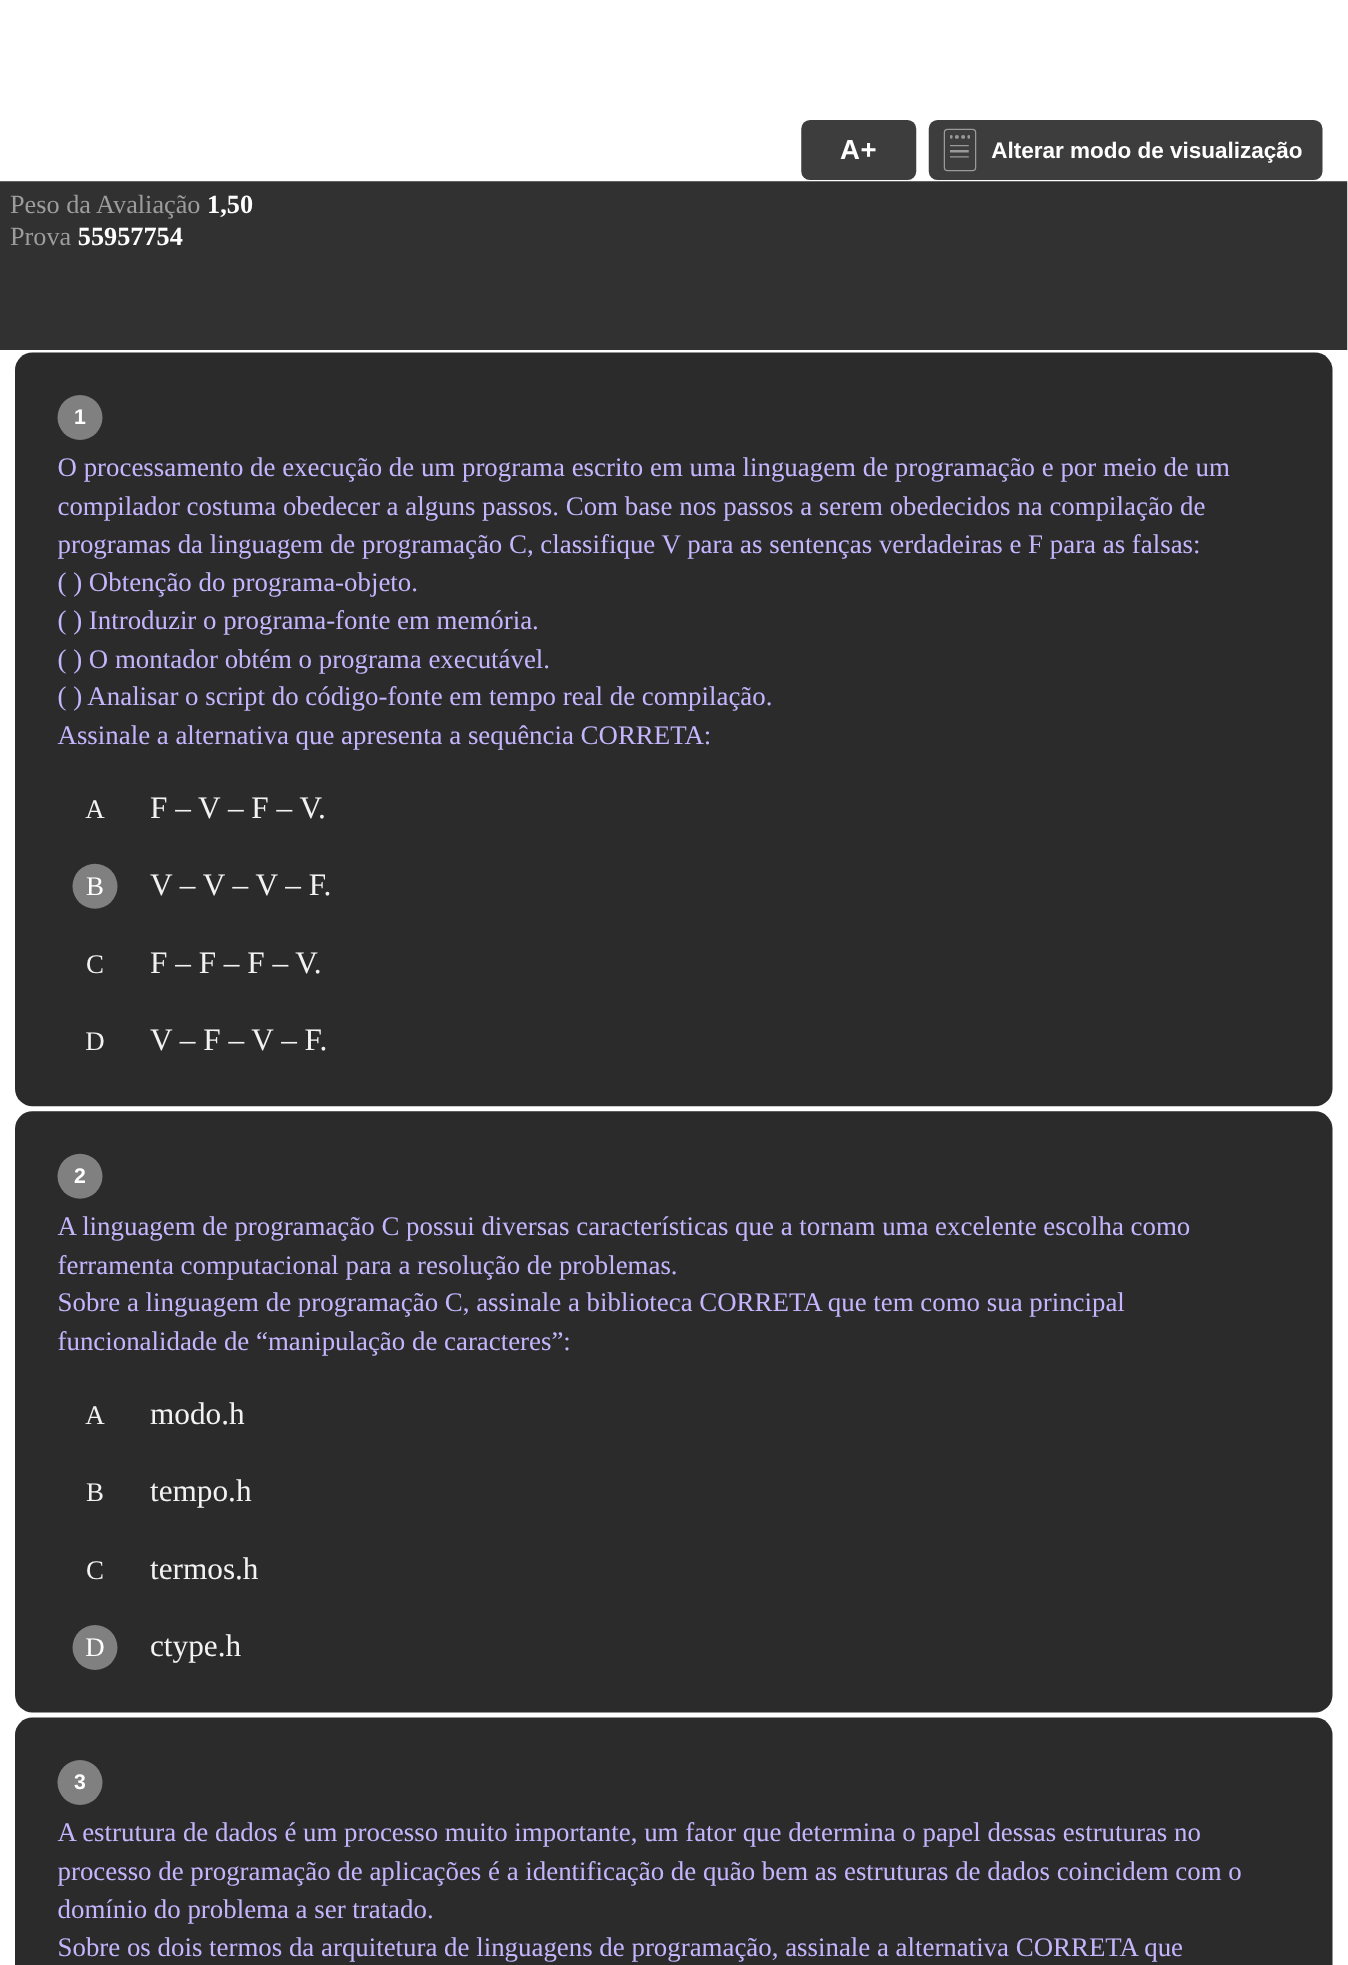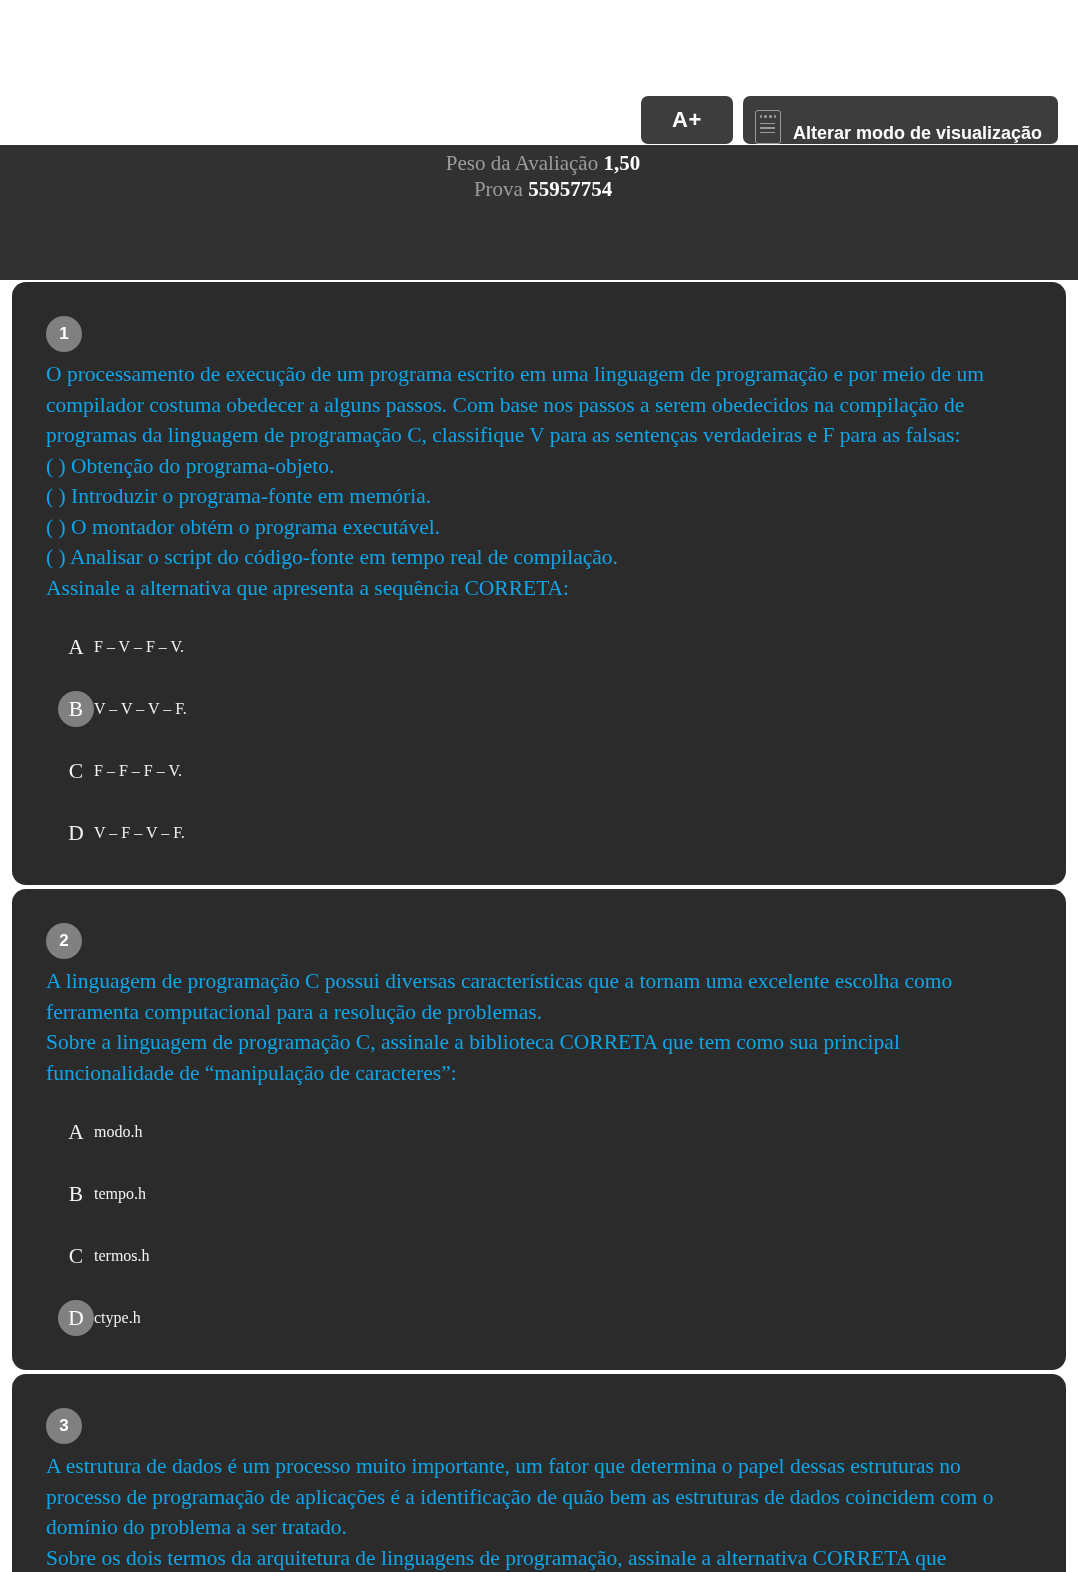--- a/index.html
+++ b/index.html
@@ -50,21 +50,20 @@
     width: 92px;
     height: 48px;
     font-size: 22px;
     letter-spacing: 0.5px;
   }
   .btn-mode {
     height: 48px;
     padding: 0 16px 0 12px;
     gap: 12px;
     font-size: 18px;
-    align-items: flex-end;
   }
   .doc-icon {
     width: 26px;
     height: 34px;
     border: 1.6px solid #9a9a9a;
     border-radius: 3px;
     box-sizing: border-box;
     display: flex;
     flex-direction: column;
     align-items: center;
@@ -101,21 +100,20 @@
   
   .info-panel {
     position: absolute;
     top: 145px;
     left: 0;
     width: 1078px;
     height: 135px;
     background: #313131;
     padding: 6px 0 0 8px;
     box-sizing: border-box;
-    text-align: center;
   }
   .info-line {
     font-size: 21px;
     line-height: 25.5px;
     color: #9c9c9c;
     white-space: nowrap;
   }
   .info-line .val {
     color: #ffffff;
     font-weight: bold;
@@ -143,21 +141,21 @@
     color: #ffffff;
     font-family: "Liberation Sans", sans-serif;
     font-size: 17px;
     font-weight: bold;
     display: flex;
     align-items: center;
     justify-content: center;
     margin-bottom: 7px;
   }
   .q-text {
-    color: #0ea5e9;
+    color: #c4b5fd;
     font-size: 21.5px;
     line-height: 30.5px;
     white-space: pre-line;
   }
   .alternatives {
     margin-top: 22px;
   }
   .alt {
     display: flex;
     align-items: center;
@@ -177,23 +175,23 @@
     font-size: 21.5px;
     flex: 0 0 auto;
     margin-left: 12px;
   }
   .alt.selected .alt-letter {
     background: #808080;
     color: #ffffff;
   }
   .alt-text {
     color: #f2f2f2;
-    font-size: 16px;
+    font-size: 25px;
     line-height: 30px;
-    margin-left: 0;
+    margin-left: 26px;
   }
 </style>
 </head>
 <body>
 
 <div class="toolbar">
   <div class="toolbar-buttons">
     <button class="btn btn-aplus">A+</button>
     <button class="btn btn-mode">
       <span class="doc-icon">

